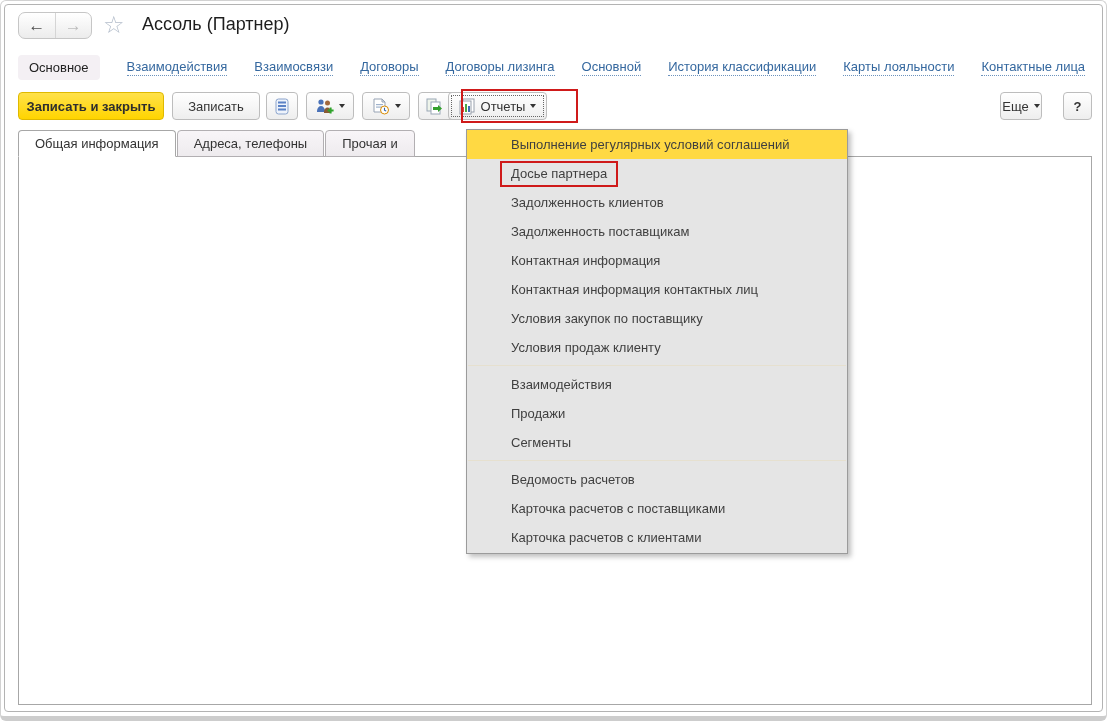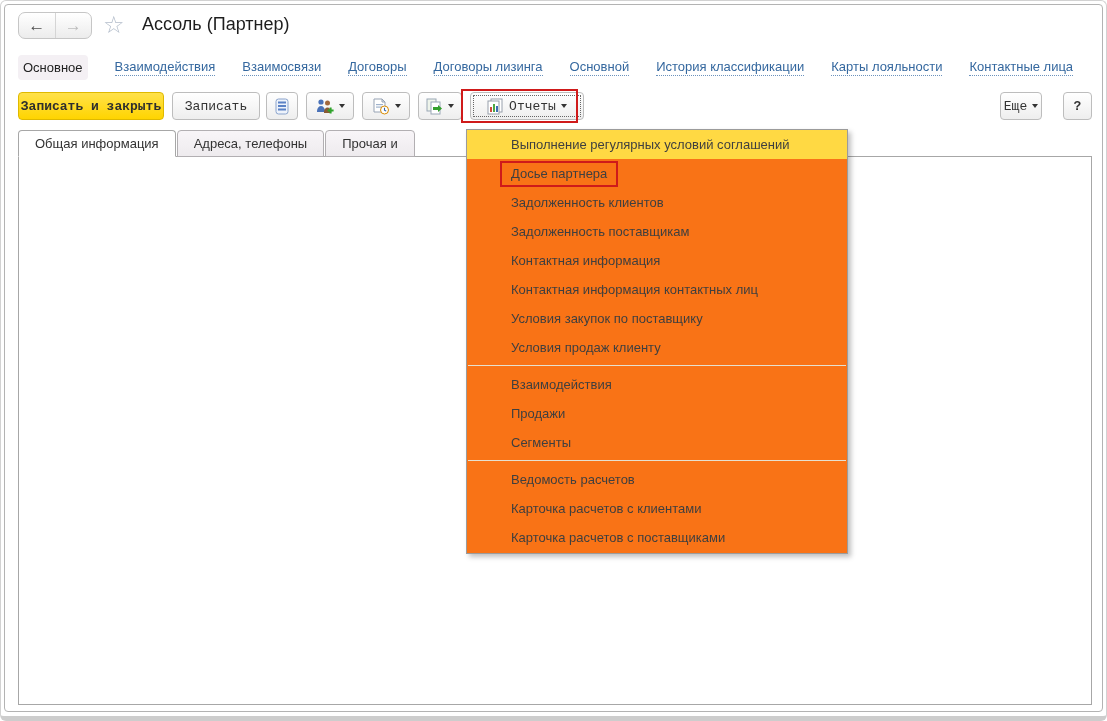--- a/index.html
+++ b/index.html
@@ -14,31 +14,31 @@
   .nav-arrows .seg { flex:1; display:flex; align-items:center; justify-content:center; cursor:pointer; }
   .nav-arrows .seg + .seg { border-left:1px solid #d5d5d5; }
   .arrow-glyph { font-size:17px; font-weight:bold; line-height:1; }
   .back-glyph { color:#4e4e4e; }
   .fwd-glyph { color:#bcbcbc; }
   .star { position:absolute; left:103px; top:11px; font-size:24px; color:#b3bdcb; cursor:pointer; }
   .page-title { position:absolute; left:142px; top:14px; font-size:18px; color:#1e1e1e; }
 
   
   .section-nav { position:absolute; left:18px; top:54px; height:26px; display:flex; align-items:center; gap:27px; font-size:13px; white-space:nowrap; }
-  .nav-current { background:#f4f0f4; border-radius:4px; padding:5px 5px; color:#222; }
+  .nav-current { background:#f4f0f4; border-radius:4px; padding:5px 11px; color:#222; }
   .nav-link { color:#35689f; border-bottom:1px dotted #6b92bd; padding-bottom:1px; cursor:pointer; }
 
   
   .toolbar { position:absolute; left:0; top:92px; width:1107px; height:30px; }
-  .btn { position:absolute; height:28px; border:1px solid #bdbdbd; border-radius:4px; background:linear-gradient(#ffffff,#eeeeee); font-size:13px; color:#333; display:flex; align-items:center; justify-content:center; cursor:pointer;font-family:Liberation Mono, monospace; }
+  .btn { position:absolute; height:28px; border:1px solid #bdbdbd; border-radius:4px; background:linear-gradient(#ffffff,#eeeeee); font-size:13px; color:#333; display:flex; align-items:center; justify-content:center; cursor:pointer; }
   .btn-primary { left:18px; width:146px; background:linear-gradient(#ffe14a,#ffd400); border-color:#dfb900; font-weight:bold; color:#2e2e2e; }
   .btn-save { left:172px; width:88px; }
   .btn-ico { padding:0 6px; }
   .tb-caret { width:0; height:0; border-left:3.5px solid transparent; border-right:3.5px solid transparent; border-top:4px solid #333; margin-left:5px; }
-  .btn-reports { left:470px; width:114px; outline:1px dotted #666; outline-offset:-4px; }
+  .btn-reports { left:448px; width:99px; outline:1px dotted #666; outline-offset:-4px; }
   .btn-reports .lbl { margin-left:5px; }
   .btn-more { left:1000px; width:42px; }
   .btn-help { left:1063px; width:29px; font-weight:bold; }
   .ann-box { position:absolute; border:2px solid #cf1a1a; z-index:70; pointer-events:none; }
   .ann-reports { left:461px; top:-3px; width:117px; height:34px; }
 
   
   .tabs { position:absolute; left:18px; top:130px; height:38px; display:flex; font-size:13px; z-index:2; }
   .tab { height:27px; padding:0 16px; display:flex; align-items:center; border:1px solid #b2afb2; border-radius:4px 4px 0 0; background:linear-gradient(#f8f5f8,#eeebee); margin-right:1px; cursor:pointer; color:#333; }
   .tab.active { background:#fff; border-color:#a7a7a7; border-bottom:1px solid #fff; position:relative; z-index:3; }
@@ -57,21 +57,21 @@
   .field.dis .tri { border-top-color:#b5b5b5; }
   .focus-ring { box-shadow:0 0 0 3px #f7bb00; }
   .sel { background:#2f6cc4; color:#fff; padding:0 1px; }
   .sq-btn { position:absolute; width:22px; height:24px; border:1px solid #bdbdbd; border-radius:3px; background:linear-gradient(#fff,#efefef); display:flex; align-items:center; justify-content:center; cursor:pointer; }
   .cbg { position:absolute; display:flex; align-items:center; gap:7px; font-size:13px; color:#3e3e3e; cursor:pointer; }
   .cb { width:15px; height:15px; border:1px solid #9d9d9d; border-radius:2px; background:#fff; position:relative; }
   .green-head { font-weight:bold; color:#2b8a2b; }
   .hyperlink { color:#2f66a8; border-bottom:1px solid #7fa3cc; cursor:pointer; font-size:13px; }
 
   
-  .menu { position:absolute; left:466px; top:129px; width:382px; background:#f97316; border:1px solid #9b9b9b; box-shadow:3px 3px 5px rgba(0,0,0,.25); z-index:50; padding-bottom:1px; }
+  .menu { position:absolute; left:466px; top:129px; width:382px; background:#e5e5e5; border:1px solid #9b9b9b; box-shadow:3px 3px 5px rgba(0,0,0,.25); z-index:50; padding-bottom:1px; }
   .mi { height:29px; display:flex; align-items:center; padding-left:44px; font-size:13px; color:#3f3f3f; cursor:pointer; position:relative; }
   .mi.hl { background:#ffd943; }
   .mi .ann-label { border:2px solid #cf1a1a; padding:3px 9px 4px 9px; margin-left:-11px; }
   .msep { height:8px; position:relative; }
   .msep::after { content:""; position:absolute; left:1px; right:1px; top:3px; border-top:1px solid #e6e0cf; }
   svg { display:block; }
 </style>
 </head>
 <body>
 
@@ -375,22 +375,22 @@
         <span>Продажи</span>
       </div>
     <div class="mi">
         <span>Сегменты</span>
       </div>
     <div class="msep"></div>
     <div class="mi">
         <span>Ведомость расчетов</span>
       </div>
     <div class="mi">
+        <span>Карточка расчетов с поставщиками</span>
+      </div>
+    <div class="mi">
         <span>Карточка расчетов с клиентами</span>
-      </div>
-    <div class="mi">
-        <span>Карточка расчетов с поставщиками</span>
       </div>
   </div>
 
   <div class="outer-frame"></div>
   <div class="win-frame"></div>
 </div>
 
 </body></html>

